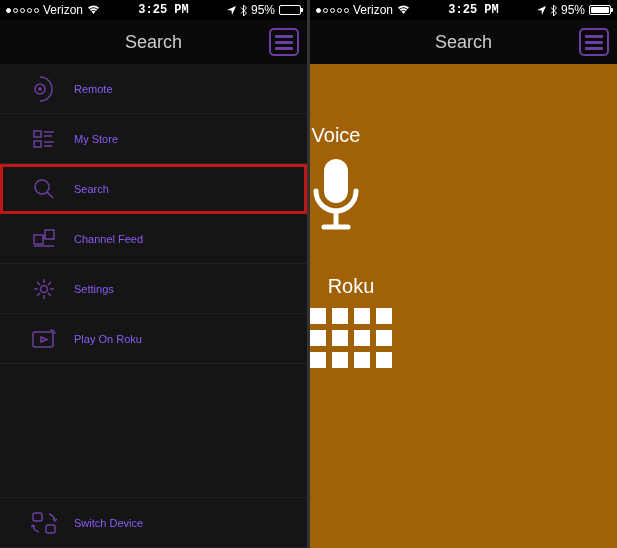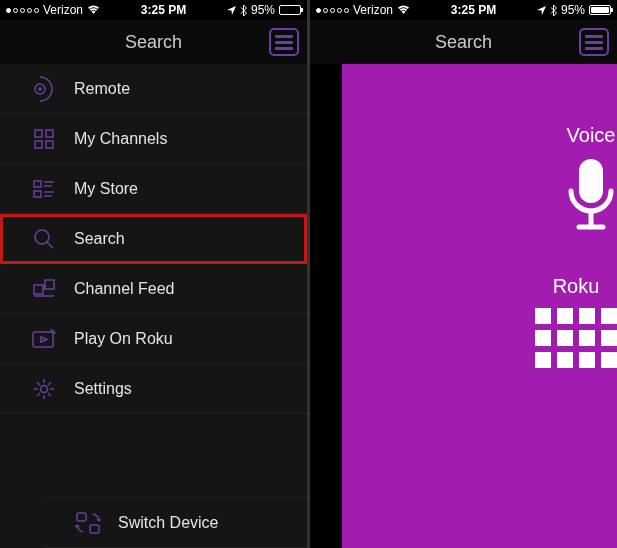--- a/index.html
+++ b/index.html
@@ -24,21 +24,21 @@
     height: 20px;
     background: #000;
     color: #fff;
     font-size: 12px;
     display: flex;
     align-items: center;
     justify-content: space-between;
     padding: 0 6px;
   }
   .status-left, .status-right { display: flex; align-items: center; gap: 4px; }
-  .status-center { font-weight: 600; }
+  .status-center { font-weight: 600; font-family: Liberation Mono, monospace; }
   .signal-dots { display: flex; gap: 2px; align-items: center; }
   .signal-dots span {
     width: 5px; height: 5px; border-radius: 50%; border: 1px solid #fff;
   }
   .signal-dots span.filled { background: #fff; }
   .battery {
     display: inline-block;
     width: 22px; height: 10px;
     border: 1px solid #fff;
     border-radius: 2px;
@@ -123,38 +123,36 @@
     z-index: 2;
   }
   .menu-item .icon {
     width: 28px;
     height: 28px;
     display: flex;
     align-items: center;
     justify-content: center;
   }
   .menu-item .label {
-    color: #e5e5e5;
-    font-size: 16px;
+    color: #8b5cf6;
+    font-size: 11px;
     font-weight: 300;
   }
   .menu-footer {
     border-top: 1px solid #222;
-    margin-left: 44px;
   }
   
   .search-screen {
     flex: 1;
-    background: #a21caf;
-    display: flex;
-    flex-direction: column;
-    align-items: flex-end;
+    background: #a16207;
+    display: flex;
+    flex-direction: column;
+    align-items: flex-start;
     padding-top: 60px;
     gap: 40px;
-    margin-left: 32px;
   }
   .search-option {
     display: flex;
     flex-direction: column;
     align-items: center;
     gap: 10px;
     cursor: pointer;
   }
   .search-option .opt-label {
     color: #fff;
@@ -231,31 +229,20 @@
             <svg width="24" height="28" viewBox="0 0 24 28">
                 <path d="M8 2 A10 10 0 0 1 8 26" stroke="#6b3fa0" stroke-width="1.5" fill="none"></path>
                 <circle cx="8" cy="14" r="5" stroke="#6b3fa0" stroke-width="1.5" fill="none"></circle>
                 <line x1="6" y1="14" x2="10" y2="14" stroke="#6b3fa0" stroke-width="1.5"></line>
                 <line x1="8" y1="12" x2="8" y2="16" stroke="#6b3fa0" stroke-width="1.5"></line>
               </svg>
           </span>
           <span class="label">Remote</span>
         </div>
 
-        <div class="menu-item">
-          <span class="icon">
-            <svg width="24" height="24" viewBox="0 0 24 24">
-                <rect x="3" y="3" width="7" height="7" stroke="#6b3fa0" stroke-width="1.5" fill="none"></rect>
-                <rect x="14" y="3" width="7" height="7" stroke="#6b3fa0" stroke-width="1.5" fill="none"></rect>
-                <rect x="3" y="14" width="7" height="7" stroke="#6b3fa0" stroke-width="1.5" fill="none"></rect>
-                <rect x="14" y="14" width="7" height="7" stroke="#6b3fa0" stroke-width="1.5" fill="none"></rect>
-              </svg>
-          </span>
-          <span class="label">My Channels</span>
-        </div>
 
         <div class="menu-item">
           <span class="icon">
             <svg width="24" height="24" viewBox="0 0 24 24">
                 <rect x="2" y="4" width="7" height="6" stroke="#6b3fa0" stroke-width="1.5" fill="none"></rect>
                 <rect x="2" y="14" width="7" height="6" stroke="#6b3fa0" stroke-width="1.5" fill="none"></rect>
                 <line x1="12" y1="5" x2="22" y2="5" stroke="#6b3fa0" stroke-width="1.5"></line>
                 <line x1="12" y1="9" x2="20" y2="9" stroke="#6b3fa0" stroke-width="1.5"></line>
                 <line x1="12" y1="15" x2="22" y2="15" stroke="#6b3fa0" stroke-width="1.5"></line>
                 <line x1="12" y1="19" x2="20" y2="19" stroke="#6b3fa0" stroke-width="1.5"></line>
@@ -277,32 +264,20 @@
         <div class="menu-item">
           <span class="icon">
             <svg width="26" height="24" viewBox="0 0 26 24">
                 <rect x="3" y="8" width="9" height="9" stroke="#6b3fa0" stroke-width="1.5" fill="none"></rect>
                 <rect x="14" y="3" width="9" height="9" stroke="#6b3fa0" stroke-width="1.5" fill="none"></rect>
                 <line x1="12" y1="12" x2="14" y2="8" stroke="#6b3fa0" stroke-width="1.5"></line>
                 <line x1="3" y1="19" x2="23" y2="19" stroke="#6b3fa0" stroke-width="1.5"></line>
               </svg>
           </span>
           <span class="label">Channel Feed</span>
-        </div>
-
-        <div class="menu-item">
-          <span class="icon">
-            <svg width="26" height="22" viewBox="0 0 26 22">
-                <rect x="2" y="4" width="20" height="15" rx="2" stroke="#6b3fa0" stroke-width="1.5" fill="none"></rect>
-                <path d="M10 9 L16 11.5 L10 14 Z" stroke="#6b3fa0" stroke-width="1.5" fill="none"></path>
-                <path d="M19 2 A4 4 0 0 1 24 6" stroke="#6b3fa0" stroke-width="1.2" fill="none"></path>
-                <path d="M20 4 A2 2 0 0 1 22.5 6" stroke="#6b3fa0" stroke-width="1.2" fill="none"></path>
-              </svg>
-          </span>
-          <span class="label">Play On Roku</span>
         </div>
 
         <div class="menu-item">
           <span class="icon">
             <svg width="24" height="24" viewBox="0 0 24 24">
                 <circle cx="12" cy="12" r="3.5" stroke="#6b3fa0" stroke-width="1.5" fill="none"></circle>
                 <g stroke="#6b3fa0" stroke-width="1.5">
                   <line x1="12" y1="2" x2="12" y2="6"></line>
                   <line x1="12" y1="18" x2="12" y2="22"></line>
                   <line x1="2" y1="12" x2="6" y2="12"></line>
@@ -310,20 +285,32 @@
                   <line x1="5" y1="5" x2="8" y2="8"></line>
                   <line x1="16" y1="16" x2="19" y2="19"></line>
                   <line x1="5" y1="19" x2="8" y2="16"></line>
                   <line x1="16" y1="8" x2="19" y2="5"></line>
                 </g>
               </svg>
           </span>
           <span class="label">Settings</span>
         </div>
 
+        <div class="menu-item">
+          <span class="icon">
+            <svg width="26" height="22" viewBox="0 0 26 22">
+                <rect x="2" y="4" width="20" height="15" rx="2" stroke="#6b3fa0" stroke-width="1.5" fill="none"></rect>
+                <path d="M10 9 L16 11.5 L10 14 Z" stroke="#6b3fa0" stroke-width="1.5" fill="none"></path>
+                <path d="M19 2 A4 4 0 0 1 24 6" stroke="#6b3fa0" stroke-width="1.2" fill="none"></path>
+                <path d="M20 4 A2 2 0 0 1 22.5 6" stroke="#6b3fa0" stroke-width="1.2" fill="none"></path>
+              </svg>
+          </span>
+          <span class="label">Play On Roku</span>
+        </div>
+
       </div>
 
       <div class="menu-footer">
         <div class="menu-item">
           <span class="icon">
             <svg width="26" height="24" viewBox="0 0 26 24">
                 <rect x="2" y="2" width="9" height="8" rx="2" stroke="#6b3fa0" stroke-width="1.5" fill="none"></rect>
                 <rect x="15" y="14" width="9" height="8" rx="2" stroke="#6b3fa0" stroke-width="1.5" fill="none"></rect>
                 <path d="M18 3 A8 8 0 0 1 24 10" stroke="#6b3fa0" stroke-width="1.5" fill="none"></path>
                 <path d="M24 10 L22 8 M24 10 L26 8" stroke="#6b3fa0" stroke-width="1.5" fill="none"></path>

